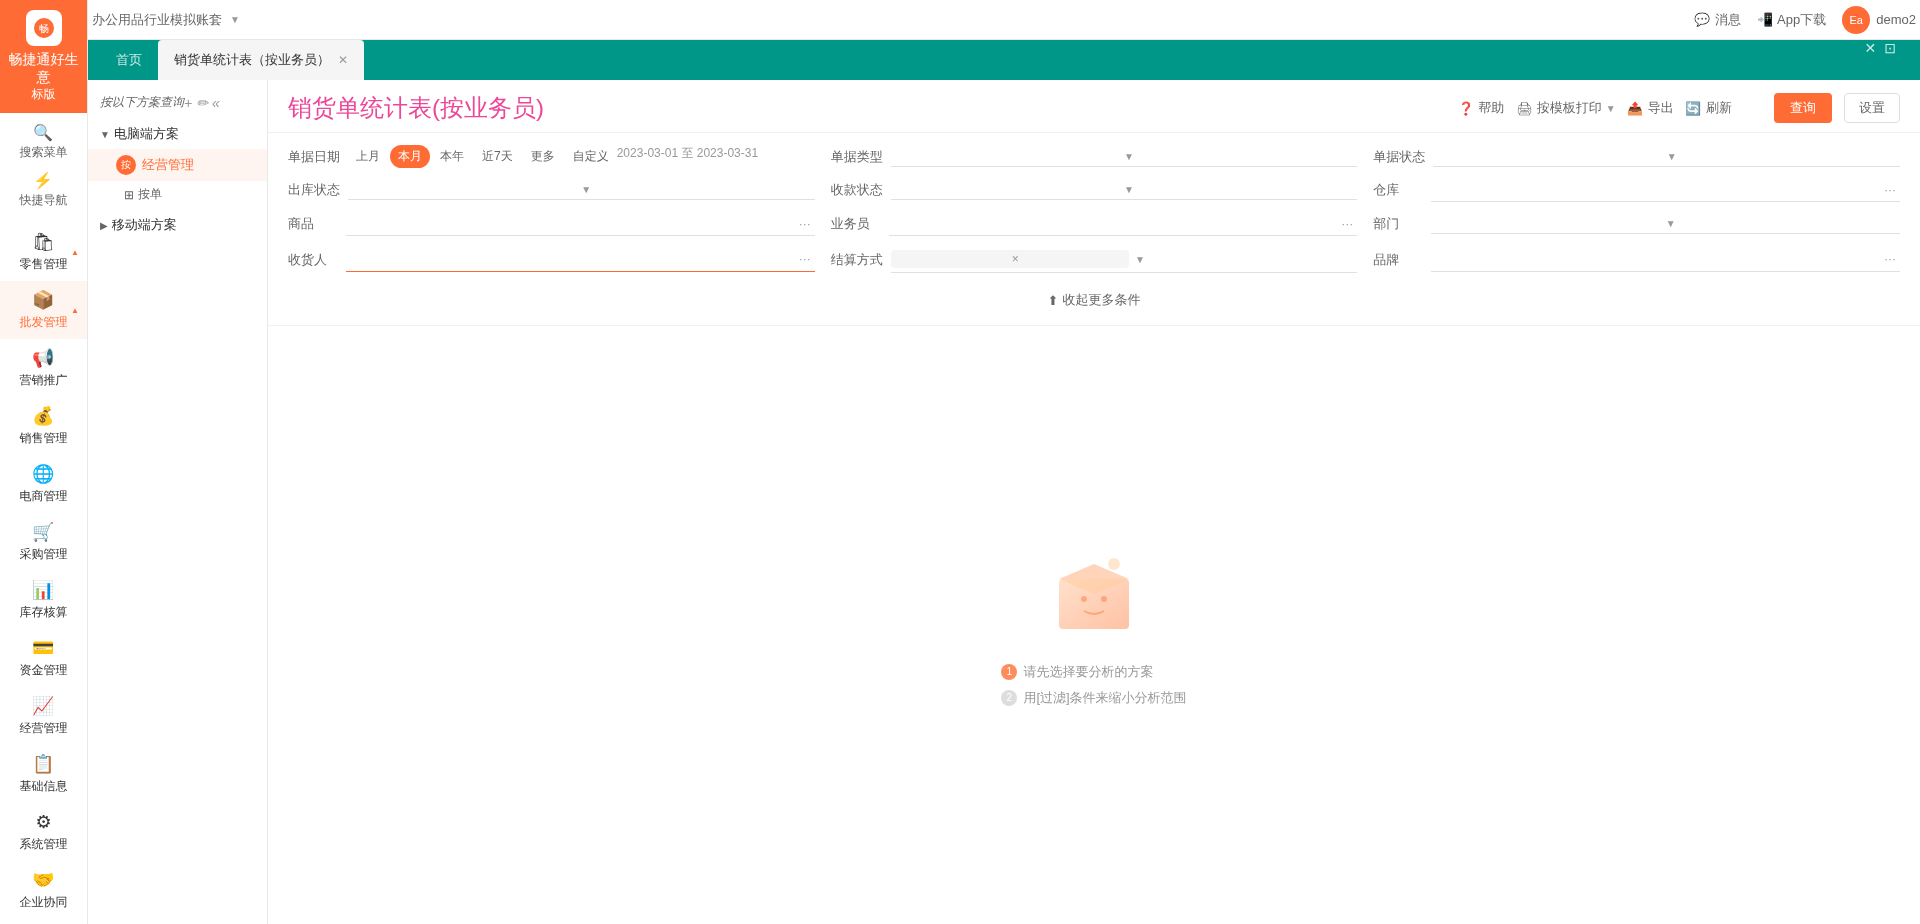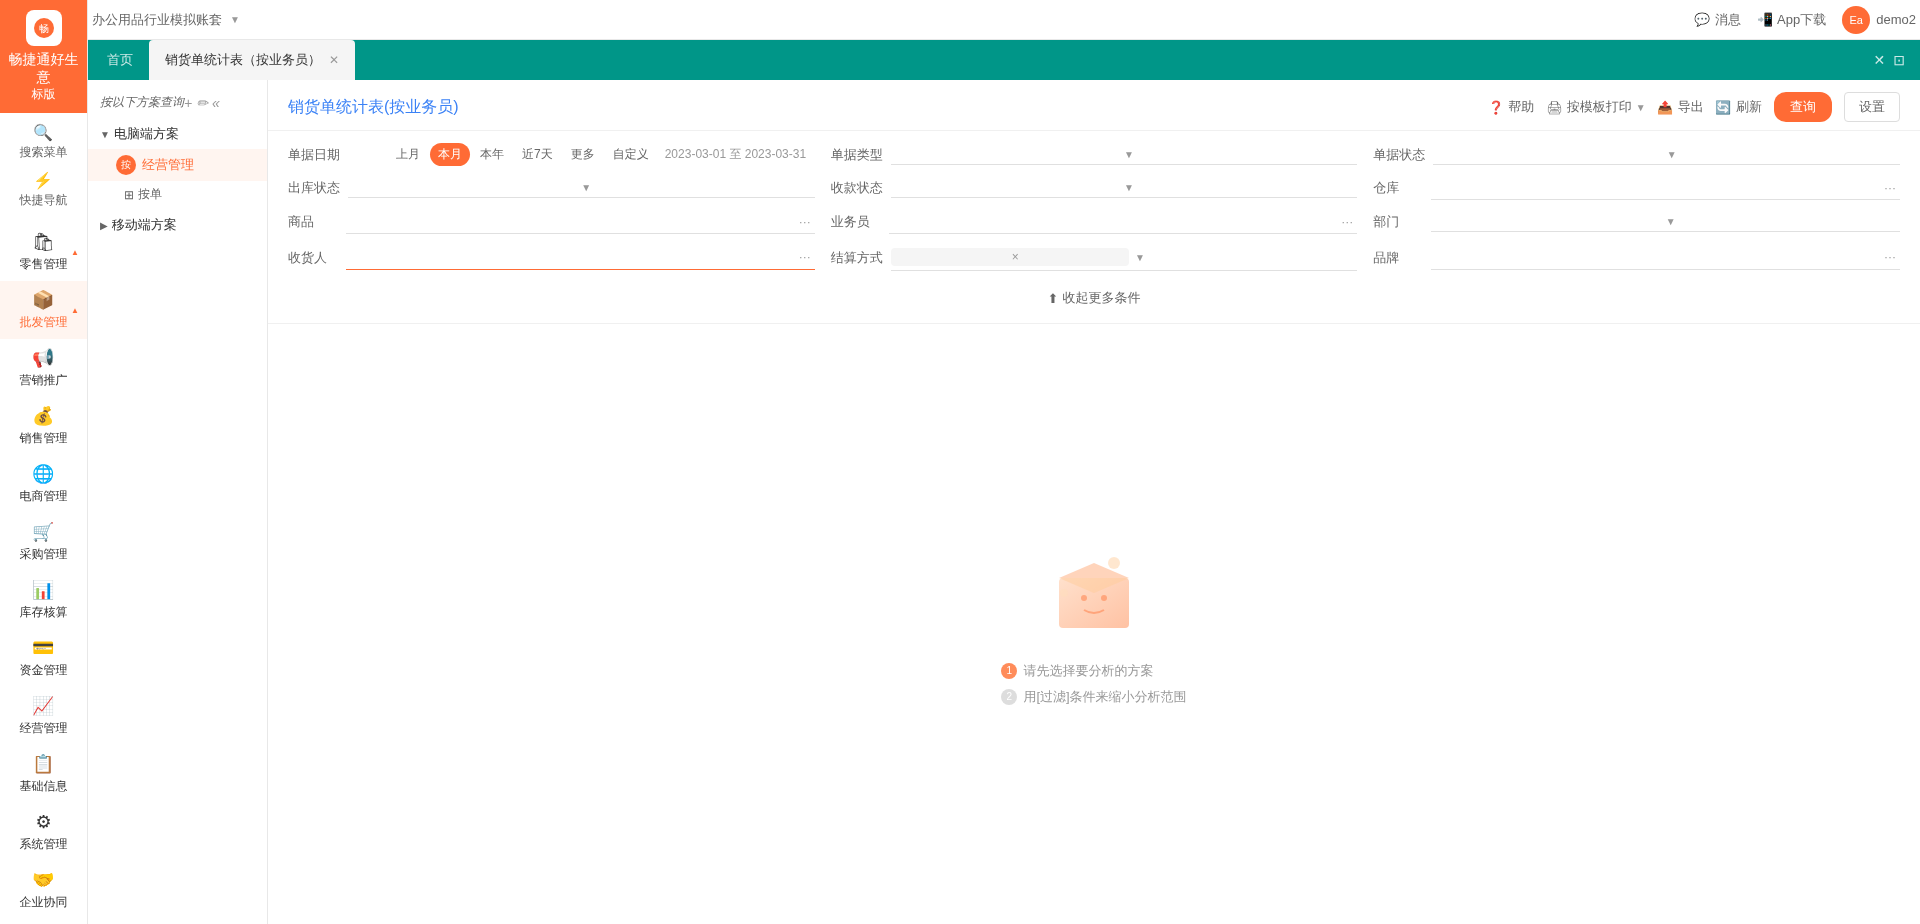--- a/index.html
+++ b/index.html
@@ -135,22 +135,22 @@
       justify-content: center;
       color: #fff;
       font-size: 11px;
     }
 
     
     .tab-bar {
       height: 40px;
       background: #009688;
       display: flex;
-      align-items: center;
-      padding: 0 3px;
+      align-items: flex-start;
+      padding: 0 12px;
     }
     .tab-item {
       height: 40px;
       display: flex;
       align-items: center;
       padding: 0 16px;
       font-size: 13px;
       cursor: pointer;
       color: rgba(255,255,255,0.8);
       position: relative;
@@ -269,45 +269,46 @@
     
     .page-title-bar {
       background: #fff;
       padding: 12px 20px 8px;
       display: flex;
       align-items: center;
       justify-content: space-between;
       border-bottom: 1px solid #f0f0f0;
     }
     .page-title {
-      font-size: 16px;
+      font-size: 24px;
       font-weight: 500;
-      color: #3b82f6;
+      color: #ec4899;
     }
     .page-title-actions {
       display: flex;
       align-items: center;
       gap: 12px;
       font-size: 13px;
       color: #666;
     }
     .page-title-actions .action-btn {
       display: flex;
       align-items: center;
       gap: 4px;
       cursor: pointer;
     }
     .page-title-actions .primary-btn {
       background: #ff6b35;
       color: #fff;
       padding: 6px 16px;
-      border-radius: 12px;
+      border-radius: 4px;
       border: none;
       cursor: pointer;
       font-size: 13px;
+      margin-left: 30px;
     }
     .page-title-actions .secondary-btn {
       background: #fff;
       color: #666;
       padding: 5px 14px;
       border-radius: 4px;
       border: 1px solid #ddd;
       cursor: pointer;
       font-size: 13px;
     }
@@ -375,23 +376,21 @@
       background: #f5f5f5;
       padding: 2px 8px;
       border-radius: 4px;
       font-size: 13px;
     }
     .filter-tag .close { cursor: pointer; color: #999; font-size: 12px; }
 
     
     .date-selector {
       display: flex;
-      align-items: center;
-      gap: 8px;
-      margin-left: 40px;
+      gap: 0;
     }
     .date-tabs {
       display: flex;
       align-items: center;
       gap: 2px;
     }
     .date-tab {
       padding: 3px 8px;
       border-radius: 4px;
       font-size: 12px;

